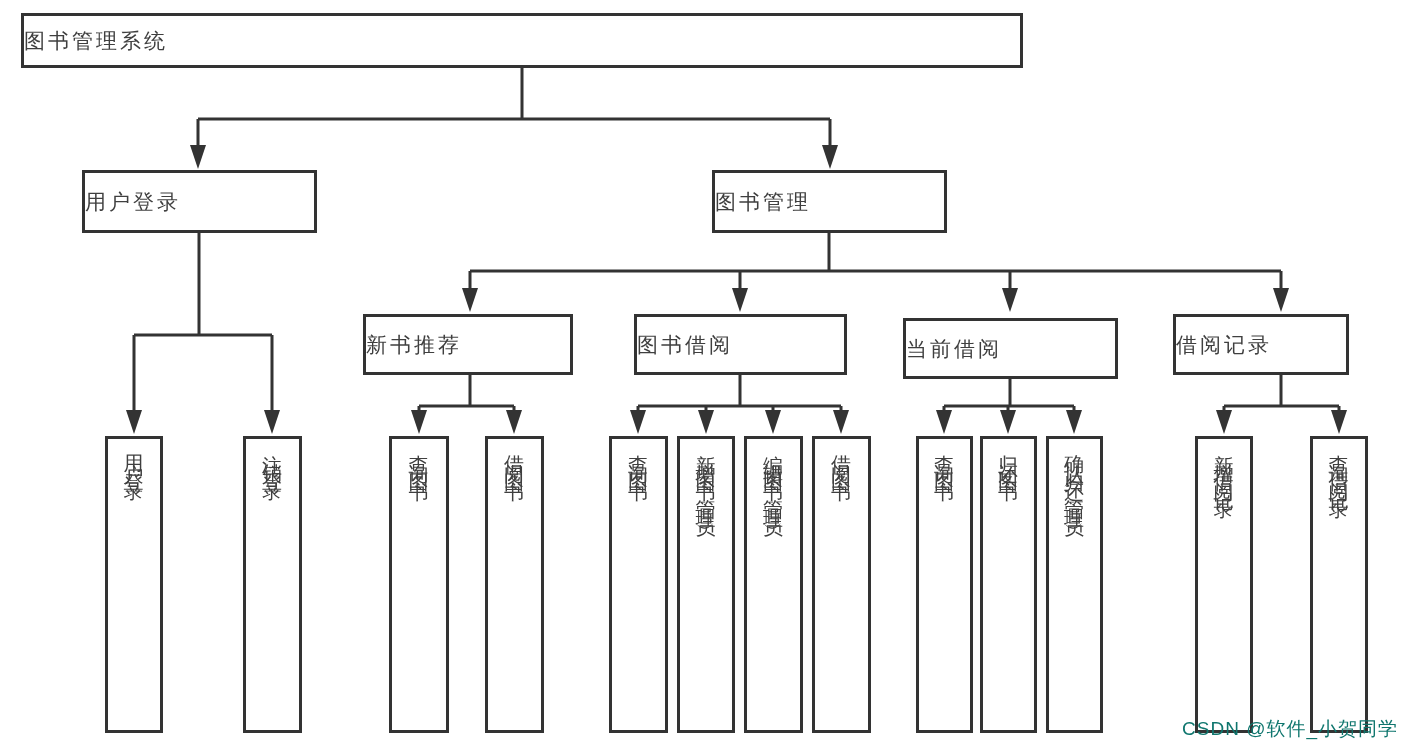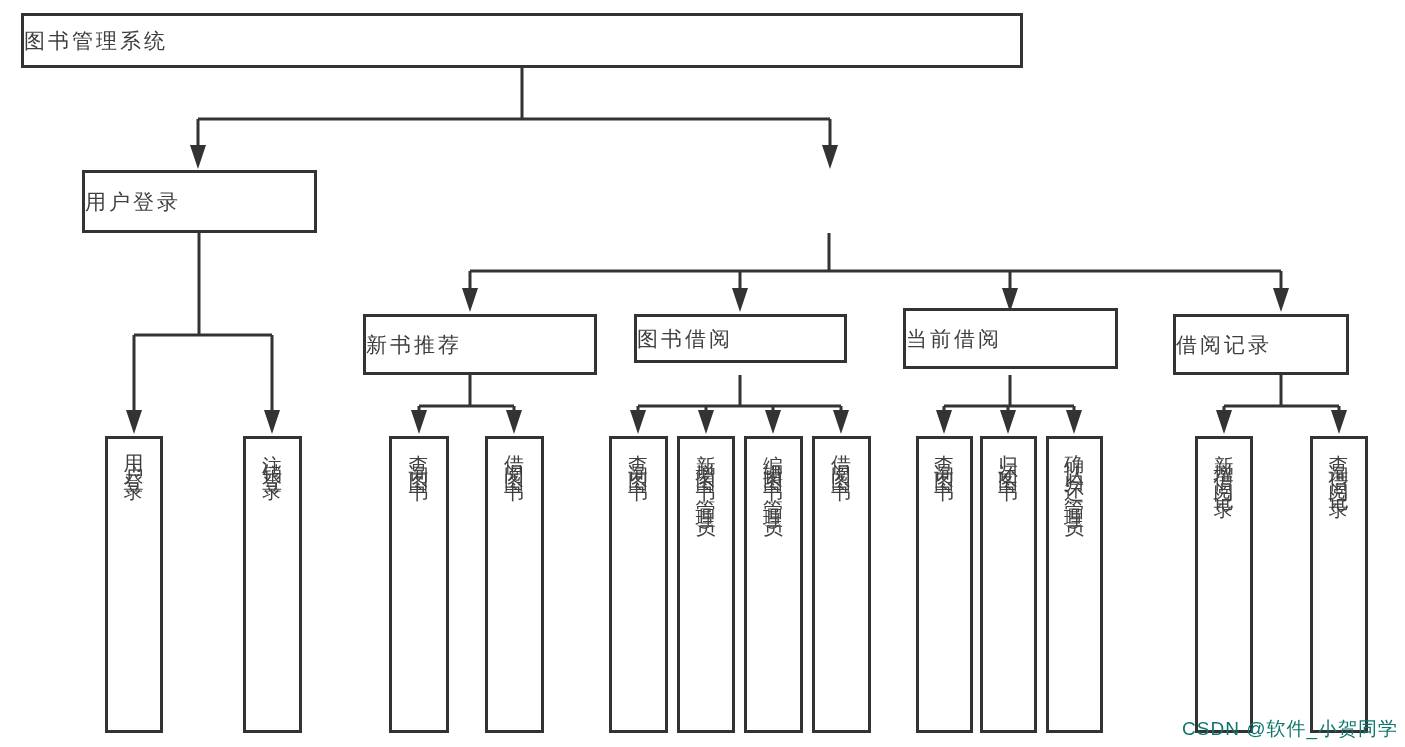--- a/index.html
+++ b/index.html
@@ -45,23 +45,23 @@
     font-size: 19px;
     letter-spacing: 1px;
     color: #0f766e;
     white-space: nowrap;
     z-index: 5;
   }
   
   .b-root   { left: 21px;   top: 13px;  width: 1002px; height: 55px; }
   .b-login  { left: 82px;   top: 170px; width: 235px;  height: 63px; }
   .b-mgmt   { left: 712px;  top: 170px; width: 235px;  height: 63px; }
-  .b-newrec { left: 363px;  top: 314px; width: 234px;  height: 61px; }
-  .b-borrow { left: 634px;  top: 314px; width: 213px;  height: 49px; }
-  .b-cur    { left: 903px;  top: 308px; width: 215px;  height: 61px; }
+  .b-newrec { left: 363px;  top: 314px; width: 210px;  height: 61px; }
+  .b-borrow { left: 634px;  top: 314px; width: 213px;  height: 61px; }
+  .b-cur    { left: 903px;  top: 318px; width: 215px;  height: 61px; }
   .b-rec    { left: 1173px; top: 314px; width: 176px;  height: 61px; }
   .leaf { top: 436px; height: 297px; }
   .l-a1 { left: 105px;  width: 58px; }
   .l-a2 { left: 243px;  width: 59px; }
   .l-b1 { left: 389px;  width: 60px; }
   .l-b2 { left: 485px;  width: 59px; }
   .l-c1 { left: 609px;  width: 59px; }
   .l-c2 { left: 677px;  width: 58px; }
   .l-c3 { left: 744px;  width: 59px; }
   .l-c4 { left: 812px;  width: 59px; }
@@ -116,20 +116,23 @@
     </g>
   </svg>
 
   <div class="box hbox b-root">
     <span>图书管理系统</span>
   </div>
 
   <div class="box hbox b-login">
     <span>用户登录</span>
   </div>
+  <div class="box hbox b-mgmt">
+    <span>图书管理</span>
+  </div>
 
   <div class="box hbox b-newrec">
     <span>新书推荐</span>
   </div>
   <div class="box hbox b-borrow">
     <span>图书借阅</span>
   </div>
   <div class="box hbox b-cur">
     <span>当前借阅</span>
   </div>

